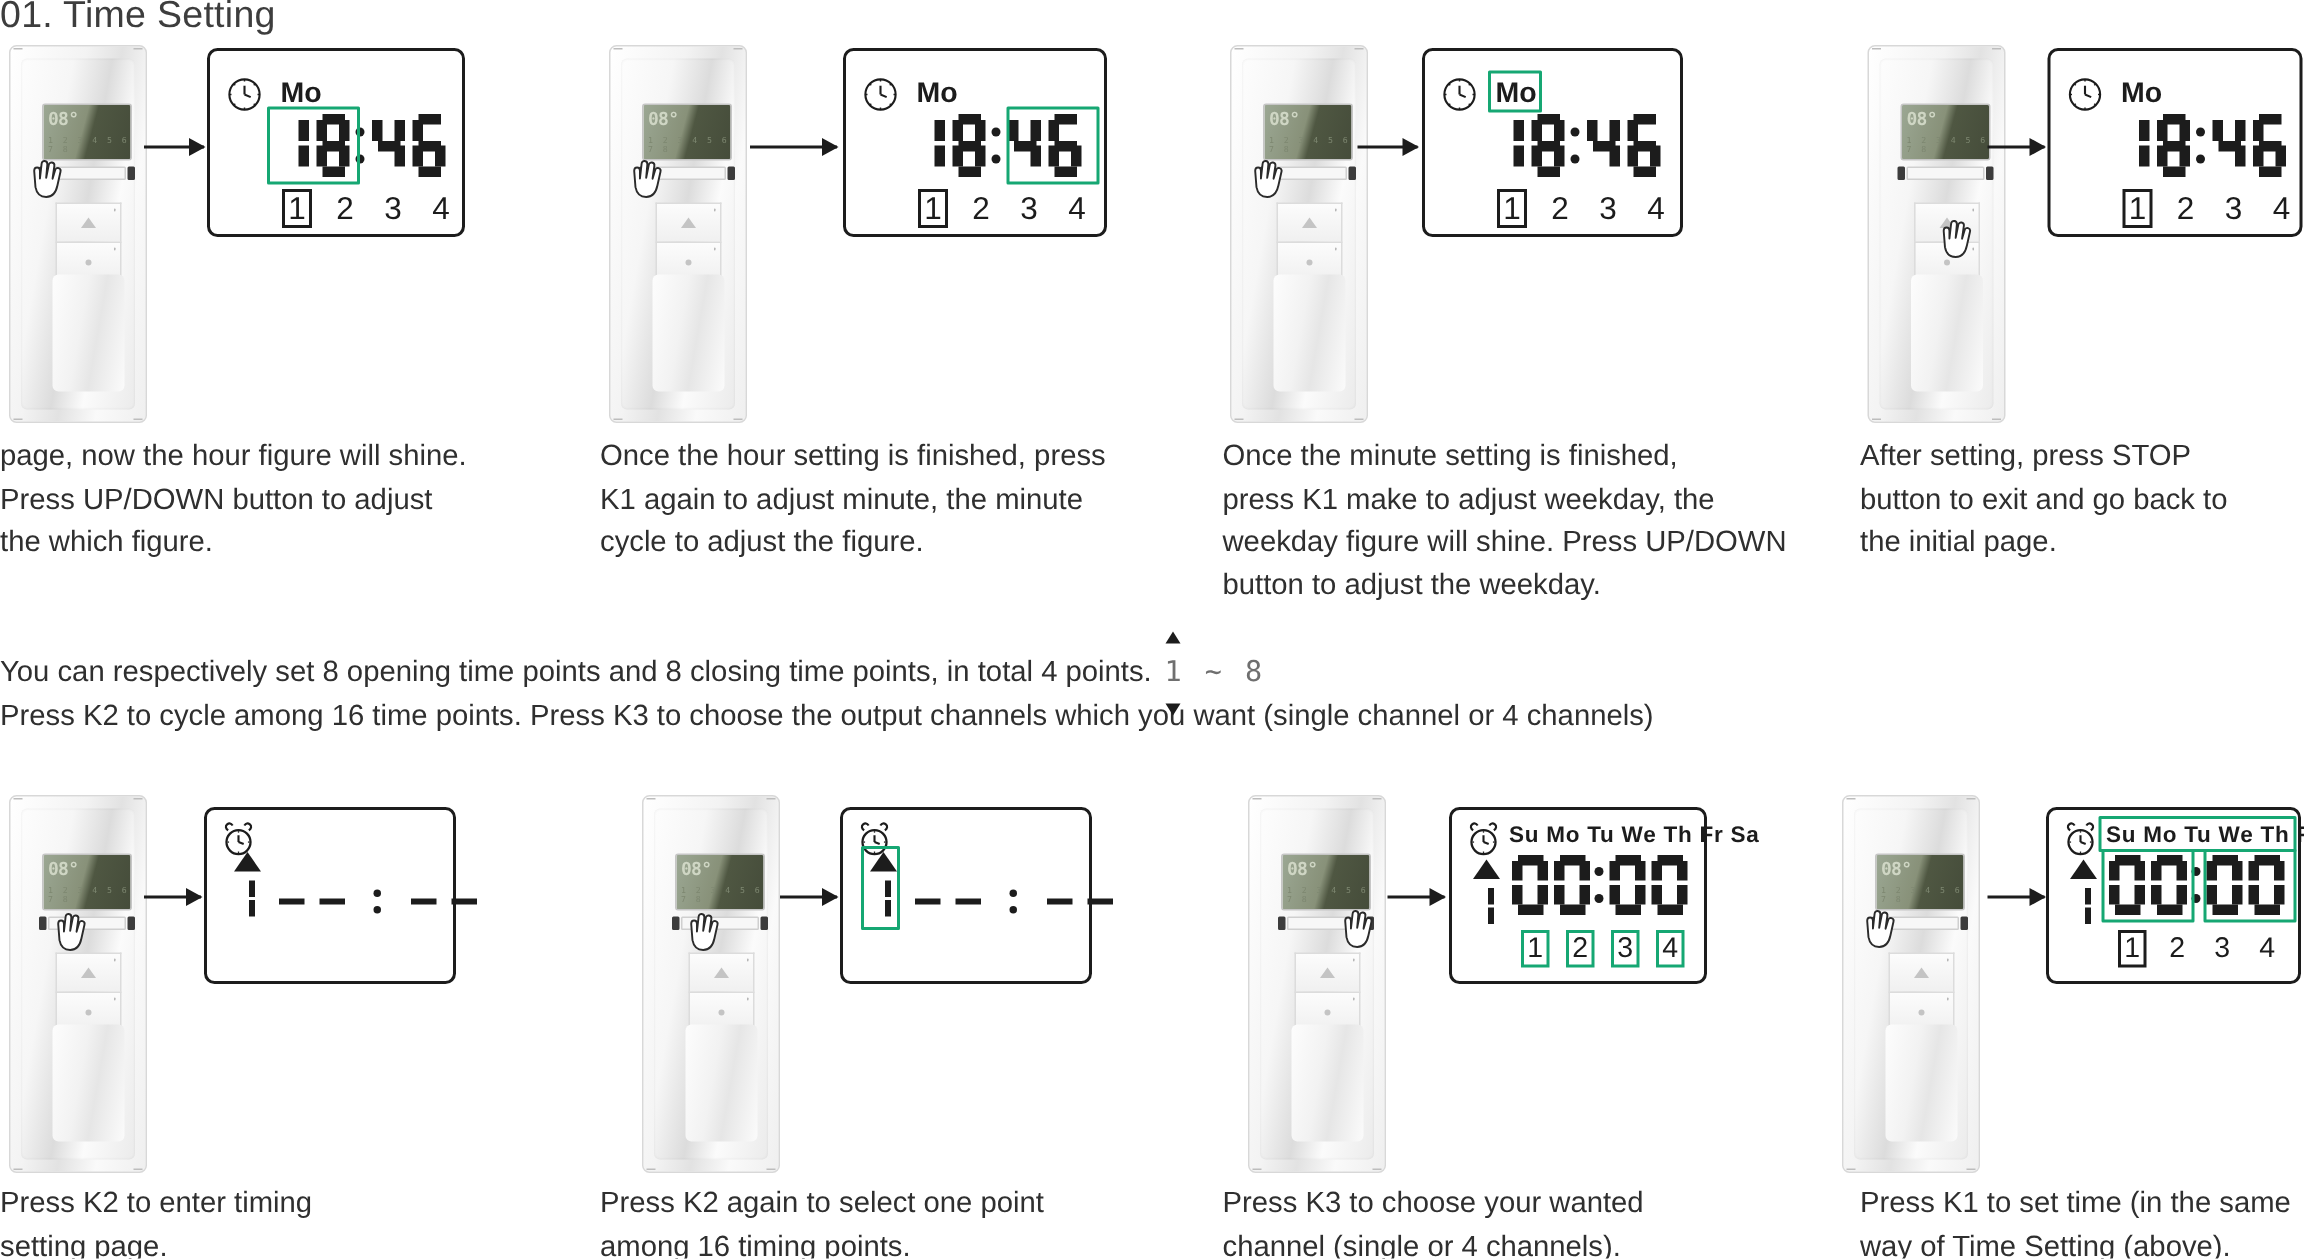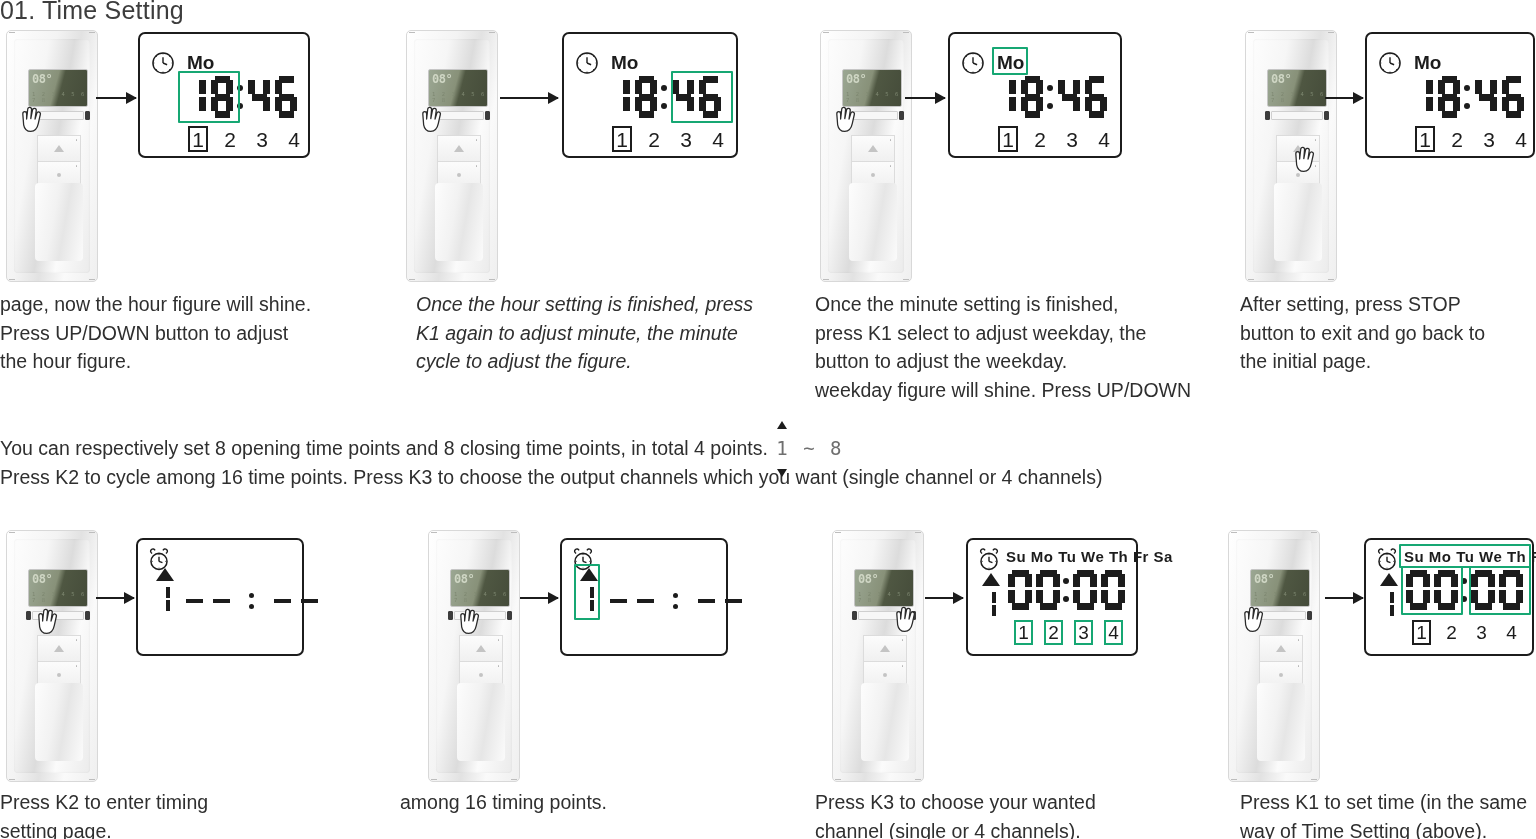--- a/index.html
+++ b/index.html
@@ -410,21 +410,21 @@
               <span class="chan boxed" style="font-size: 21px; width: 20px; height: 26px;">1</span>
               <span class="chan" style="font-size: 21px; width: 20px; height: 26px;">2</span>
               <span class="chan" style="font-size: 21px; width: 20px; height: 26px;">3</span>
               <span class="chan" style="font-size: 21px; width: 20px; height: 26px;">4</span>
             </div>
           </div>
         </div>
         <div class="caption" style="left: 0px; top: 290px; width: 400px;">
           <div>page, now the hour figure will shine.</div>
           <div>Press UP/DOWN button to adjust</div>
-          <div>the hour figure.</div>
+          <div>the which figure.</div>
         </div>
       </div>
       <div>
         <div class="remote" style="left: 406px; top: 30px;">
           <div class="remote-outline"></div>
           <div class="corner-mark cm-tl"></div>
           <div class="corner-mark cm-tr"></div>
           <div class="corner-mark cm-bl"></div>
           <div class="corner-mark cm-br"></div>
           <div class="remote-body">
@@ -512,21 +512,21 @@
             </div>
             <div class="hl" style="left: 107px; top: 37px; width: 62px; height: 52px;"></div>
             <div class="chan-row" style="left: 48px; top: 92px; gap: 12px;">
               <span class="chan boxed" style="font-size: 21px; width: 20px; height: 26px;">1</span>
               <span class="chan" style="font-size: 21px; width: 20px; height: 26px;">2</span>
               <span class="chan" style="font-size: 21px; width: 20px; height: 26px;">3</span>
               <span class="chan" style="font-size: 21px; width: 20px; height: 26px;">4</span>
             </div>
           </div>
         </div>
-        <div class="caption" style="left: 416px; top: 290px; width: 400px; font-style: italic;">
+        <div class="caption" style="left: 400px; top: 290px; width: 400px;">
           <div>Once the hour setting is finished, press</div>
           <div>K1 again to adjust minute, the minute</div>
           <div>cycle to adjust the figure.</div>
         </div>
       </div>
       <div>
         <div class="remote" style="left: 820px; top: 30px;">
           <div class="remote-outline"></div>
           <div class="corner-mark cm-tl"></div>
           <div class="corner-mark cm-tr"></div>
@@ -619,23 +619,23 @@
             <div class="chan-row" style="left: 48px; top: 92px; gap: 12px;">
               <span class="chan boxed" style="font-size: 21px; width: 20px; height: 26px;">1</span>
               <span class="chan" style="font-size: 21px; width: 20px; height: 26px;">2</span>
               <span class="chan" style="font-size: 21px; width: 20px; height: 26px;">3</span>
               <span class="chan" style="font-size: 21px; width: 20px; height: 26px;">4</span>
             </div>
           </div>
         </div>
         <div class="caption" style="left: 815px; top: 290px; width: 400px;">
           <div>Once the minute setting is finished,</div>
-          <div>press K1 select to adjust weekday, the</div>
+          <div>press K1 make to adjust weekday, the</div>
+          <div>weekday figure will shine. Press UP/DOWN</div>
           <div>button to adjust the weekday.</div>
-          <div>weekday figure will shine. Press UP/DOWN</div>
         </div>
       </div>
       <div>
         <div class="remote" style="left: 1245px; top: 30px;">
           <div class="remote-outline"></div>
           <div class="corner-mark cm-tl"></div>
           <div class="corner-mark cm-tr"></div>
           <div class="corner-mark cm-bl"></div>
           <div class="corner-mark cm-br"></div>
           <div class="remote-body">
@@ -877,20 +877,21 @@
               <span class="colon" style="width: 6px; height: 26px; margin: 0px 9px;">
                 <b style="left: 0px; top: 4.78px; width: 5px; height: 5px;"></b>
                 <b style="left: 0px; top: 16.22px; width: 5px; height: 5px;"></b>
               </span>
               <i style="width: 17px; height: 4px;"></i>
               <i style="width: 17px; height: 4px;"></i>
             </div>
           </div>
         </div>
         <div class="caption" style="left: 400px; top: 788px; width: 400px;">
+          <div>Press K2 again to select one point</div>
           <div>among 16 timing points.</div>
         </div>
       </div>
       <div>
         <div class="remote" style="left: 832px; top: 530px;">
           <div class="remote-outline"></div>
           <div class="corner-mark cm-tl"></div>
           <div class="corner-mark cm-tr"></div>
           <div class="corner-mark cm-bl"></div>
           <div class="corner-mark cm-br"></div>

